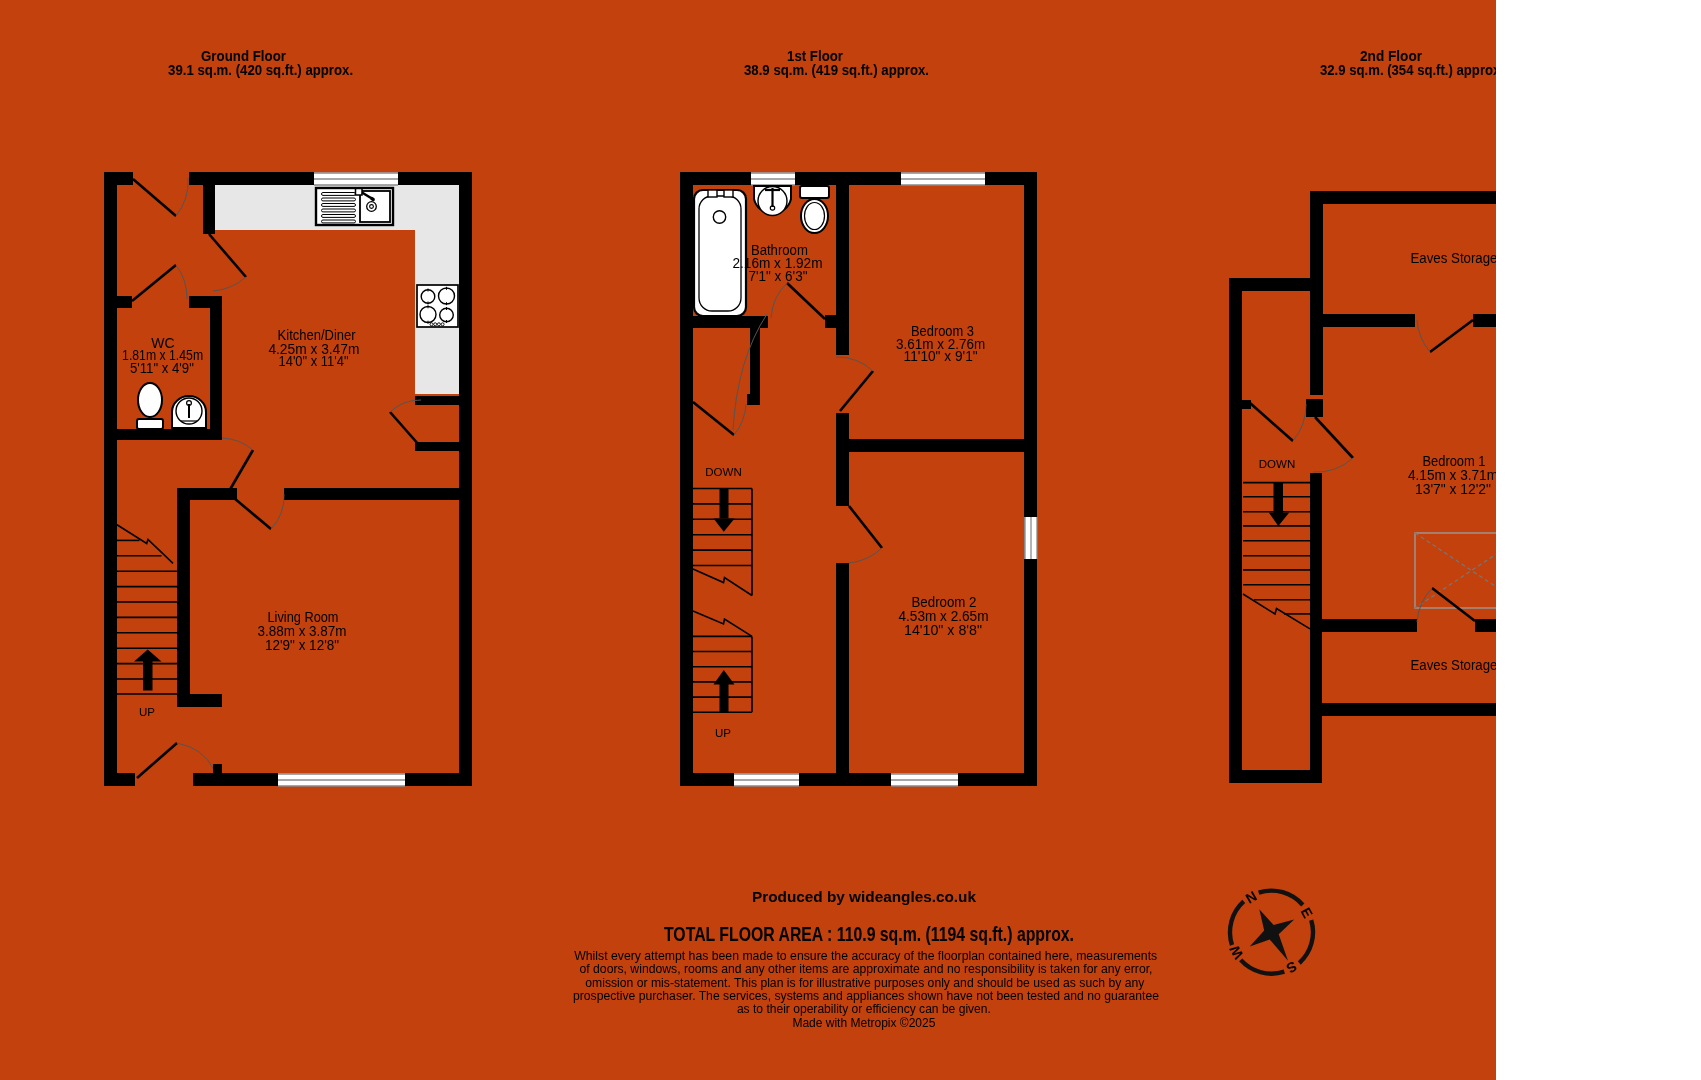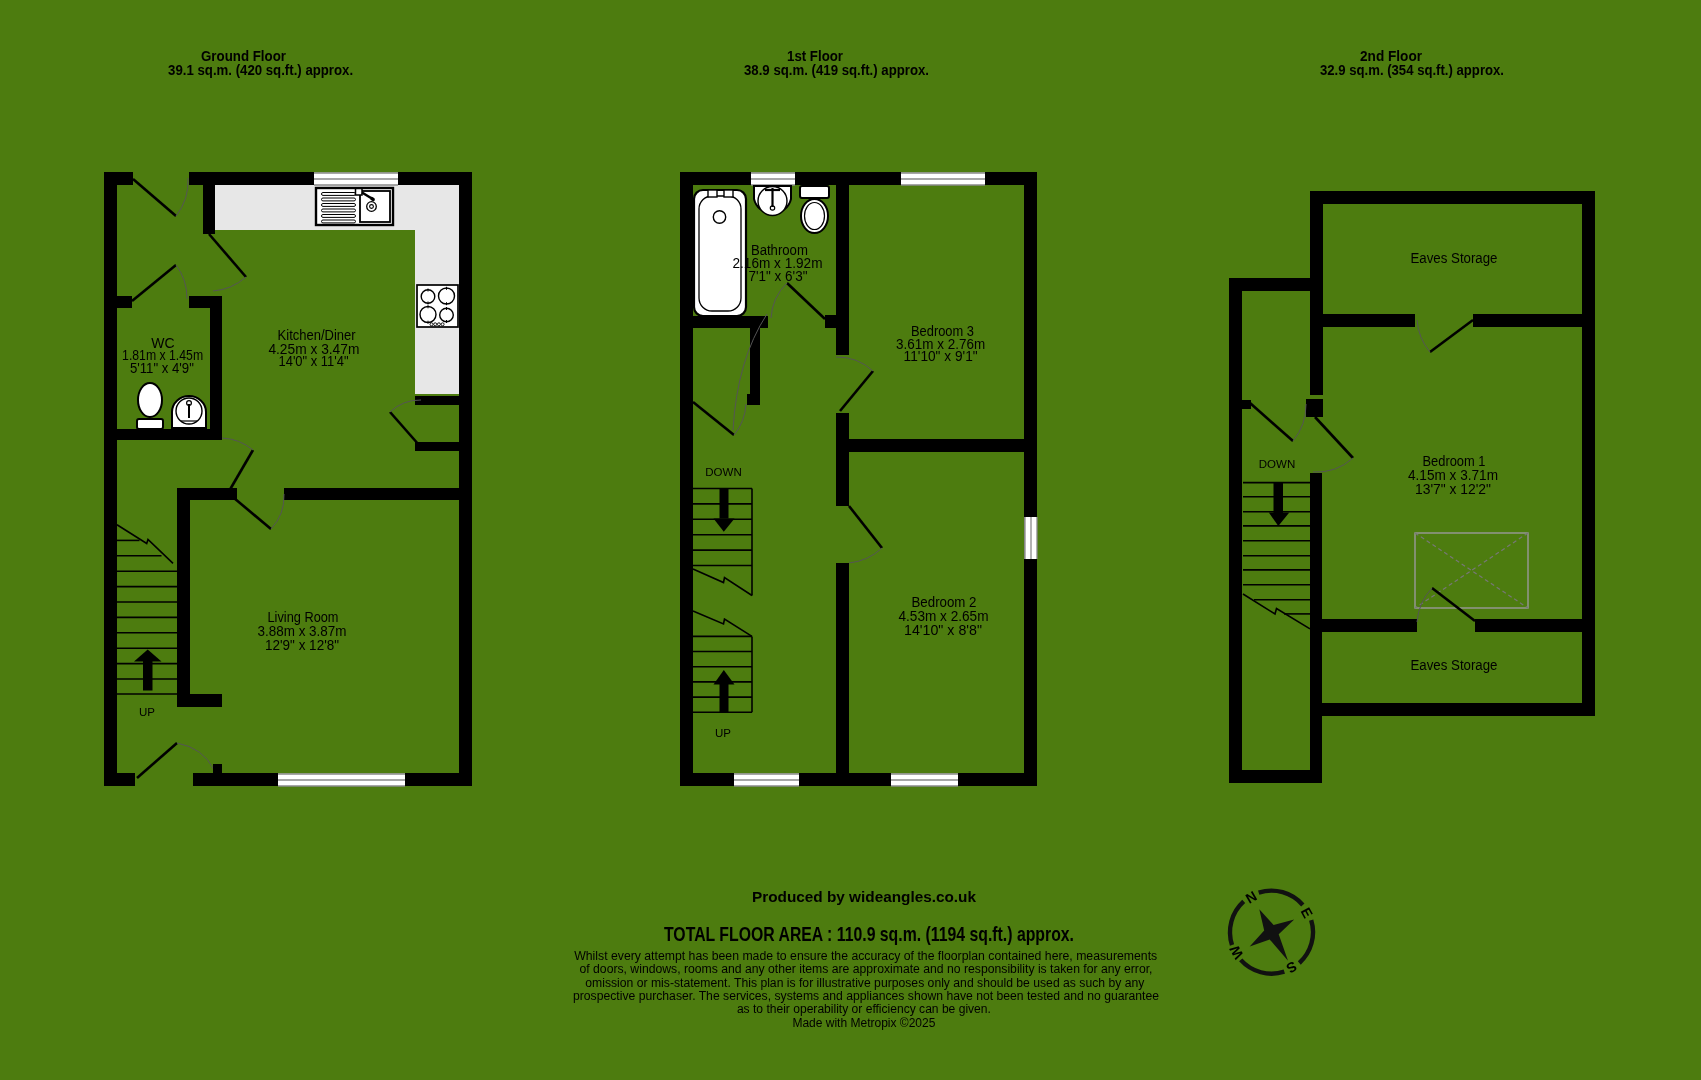--- a/index.html
+++ b/index.html
@@ -1,17 +1,17 @@
 <!DOCTYPE html>
 <html><head>
 <meta charset="utf-8">
 <title>Floorplan</title>
 <style>
   html,body{margin:0;padding:0;background:#fff;}
-  #page{position:relative;width:1701px;height:1080px;background:#4d7c0f;overflow:hidden;}
+  #page{position:relative;width:1496px;height:1080px;background:#c2410c;overflow:hidden;}
   svg{position:absolute;top:0;left:0;}
   text{font-family:"Liberation Sans",sans-serif;fill:#000;}
 </style>
 </head>
 <body>
 
 <div id="page">
 <svg width="1701" height="1080" viewBox="0 0 1701 1080">
 
 <g id="gf">

